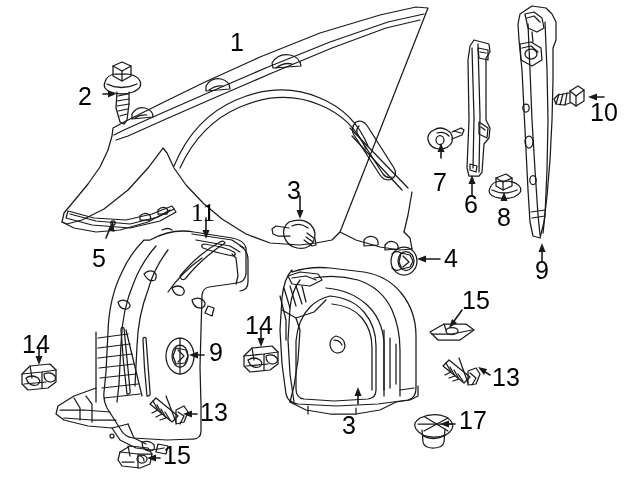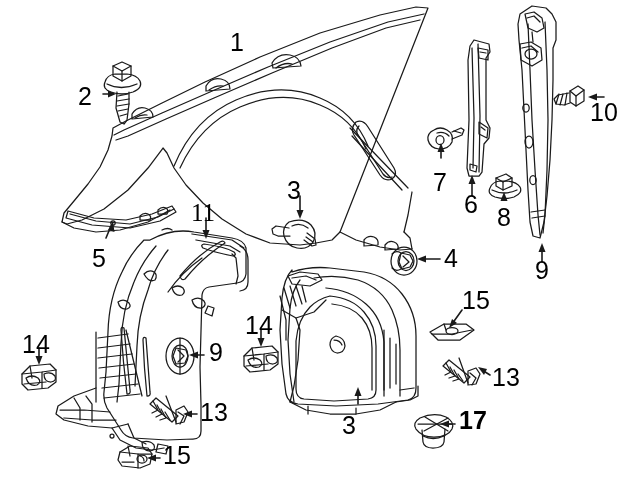--- a/index.html
+++ b/index.html
@@ -624,21 +624,21 @@
   <div class="callout-label" style="left:342px; top:413px;">3</div>
 
   <div class="callout-label" style="left:200px; top:400px;">13</div>
 
   <div class="callout-label" style="left:22px; top:332px;">14</div>
 
   <div class="callout-label" style="left:163px; top:443px;">15</div>
 
   <div class="callout-label" style="left:209px; top:340px;">9</div>
 
-  <div class="callout-label" style="left:459px; top:408px;font-weight:bold;">17</div>
+  <div class="callout-label" style="left:459px; top:408px;">17</div>
 
   <div class="callout-label" style="left:245px; top:313px;">14</div>
 
   <div class="callout-label" style="left:462px; top:288px;">15</div>
 
   <div class="callout-label" style="left:492px; top:365px;">13</div>
 
 </div>
 
 </body></html>

